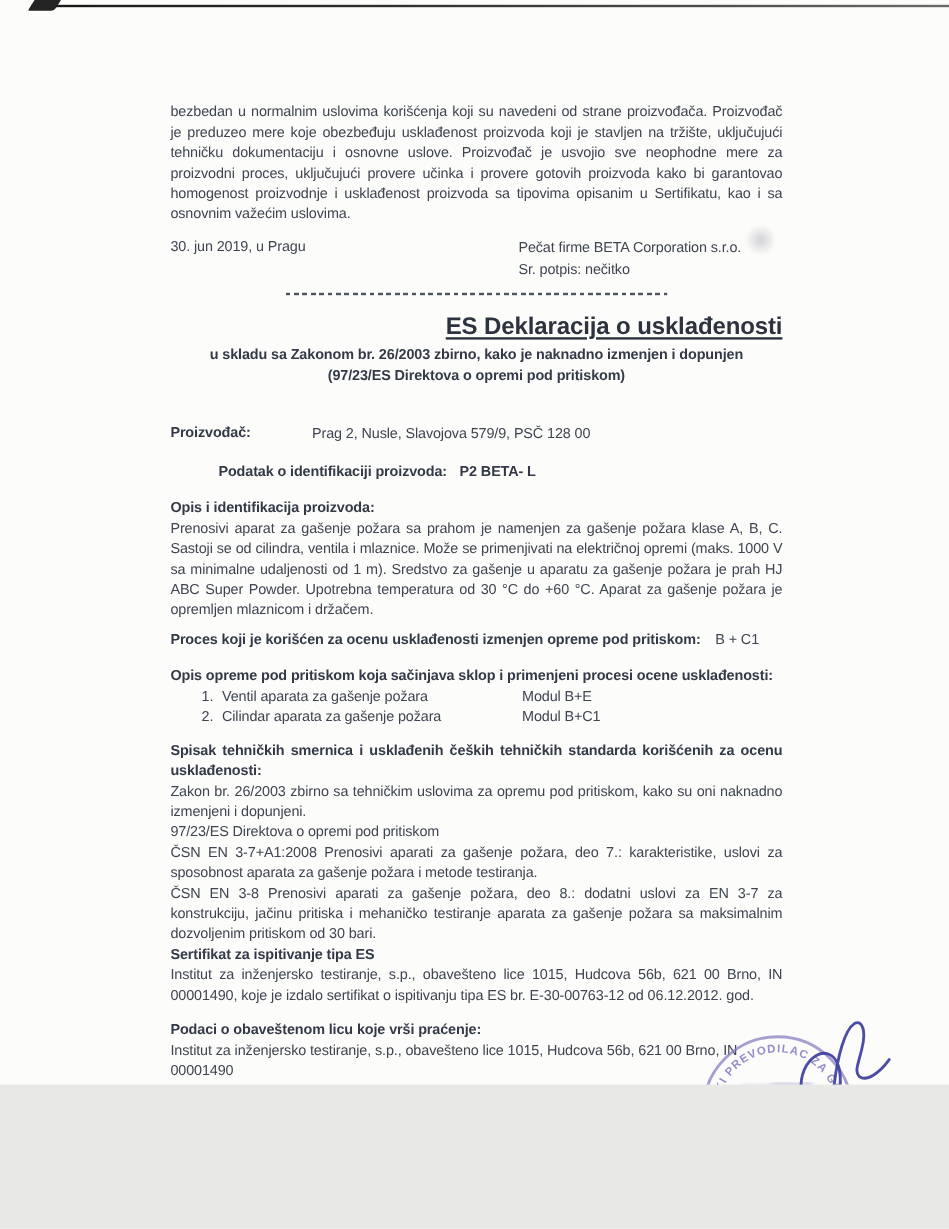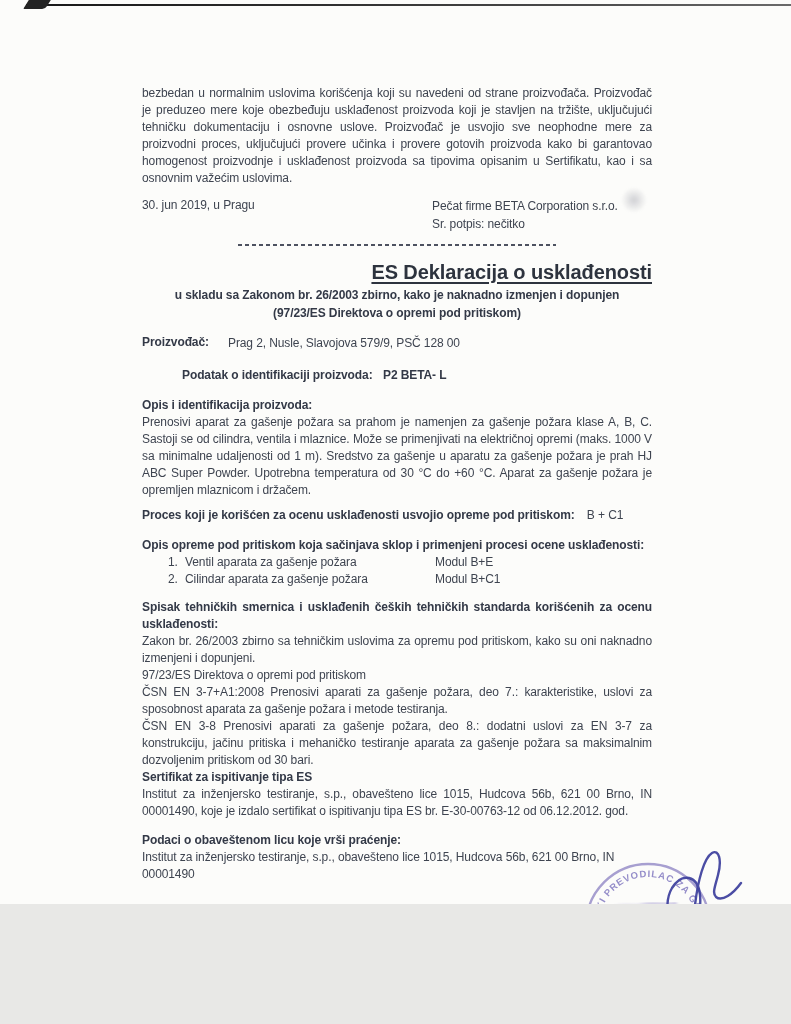--- a/index.html
+++ b/index.html
@@ -30,21 +30,21 @@
   .row-date{position:relative;margin-top:10px;height:34px;}
   .row-date .left{position:absolute;left:0;top:0;}
   .row-date .right{position:absolute;left:290px;top:0;line-height:18px;}
   .dashes{margin:13px auto 0;width:318px;height:2px;
     background:repeating-linear-gradient(to right,#4d5260 0 4px,transparent 4px 7px);}
   .title{margin-top:15px;text-align:right;font-weight:bold;font-size:20px;
     line-height:22px;color:#2d333e;text-decoration:underline;
     text-underline-offset:3px;text-decoration-thickness:1.5px;}
   .subtitle{text-align:center;font-weight:bold;color:#333947;line-height:17.5px;}
   .subtitle.first{margin-top:4px;}
-  .manu{display:flex;margin-top:12px;}
+  .manu{display:flex;margin-top:30px;gap:32px;}
   .manu .lab{width:86px;flex:none;}
   .manu .val{line-height:18px;}
   .prodid{display:flex;margin-top:15px;padding-left:40px;}
   .prodid .lab{width:201px;flex:none;}
   .sec-head{margin-top:13px;}
   .body-par{margin:0;}
   .process{margin-top:8px;}
   .items{margin-top:0;}
   .item{display:flex;}
   .item .num{width:17px;flex:none;margin-left:26px;}
@@ -92,21 +92,21 @@
 
     <div class="prodid">
       <div class="lab b">Podatak o identifikaciji proizvoda:</div>
       <div class="b">P2 BETA- L</div>
     </div>
 
     <div class="sec-head b">Opis i identifikacija proizvoda:</div>
     <p class="body-par just">Prenosivi aparat za gašenje požara sa prahom je namenjen za gašenje požara klase A, B, C. Sastoji se od cilindra, ventila i mlaznice. Može se primenjivati na električnoj opremi (maks. 1000 V sa minimalne udaljenosti od 1 m). Sredstvo za gašenje u aparatu za gašenje požara je prah HJ ABC Super Powder. Upotrebna temperatura od 30 °C do +60 °C. Aparat za gašenje požara je opremljen mlaznicom i držačem.</p>
 
     <div class="process nowrap">
-      <span class="b">Proces koji je korišćen za ocenu usklađenosti usvojio opreme pod pritiskom:</span>
+      <span class="b">Proces koji je korišćen za ocenu usklađenosti izmenjen opreme pod pritiskom:</span>
       <span style="margin-left:9px">B + C1</span>
     </div>
 
     <div class="sec-head b nowrap">Opis opreme pod pritiskom koja sačinjava sklop i primenjeni procesi ocene usklađenosti:</div>
     <div class="items">
       <div class="item">
         <span class="num">1.</span>
         <span class="nm">Ventil aparata za gašenje požara</span>
         <span>Modul B+E</span>
       </div>

